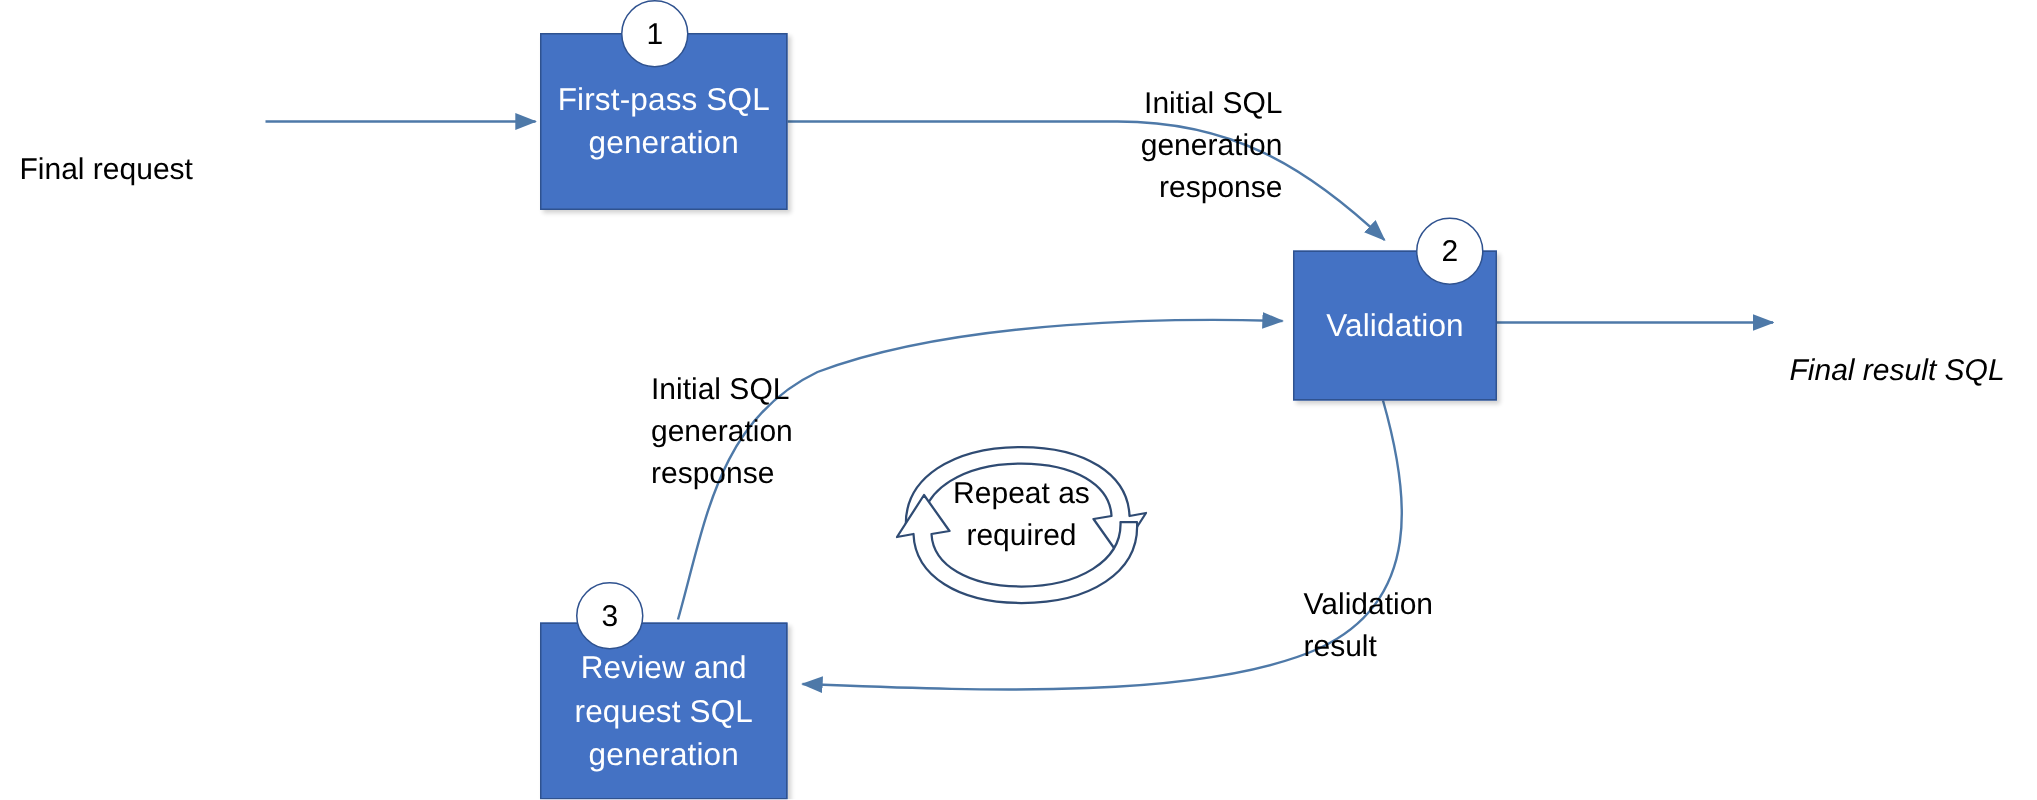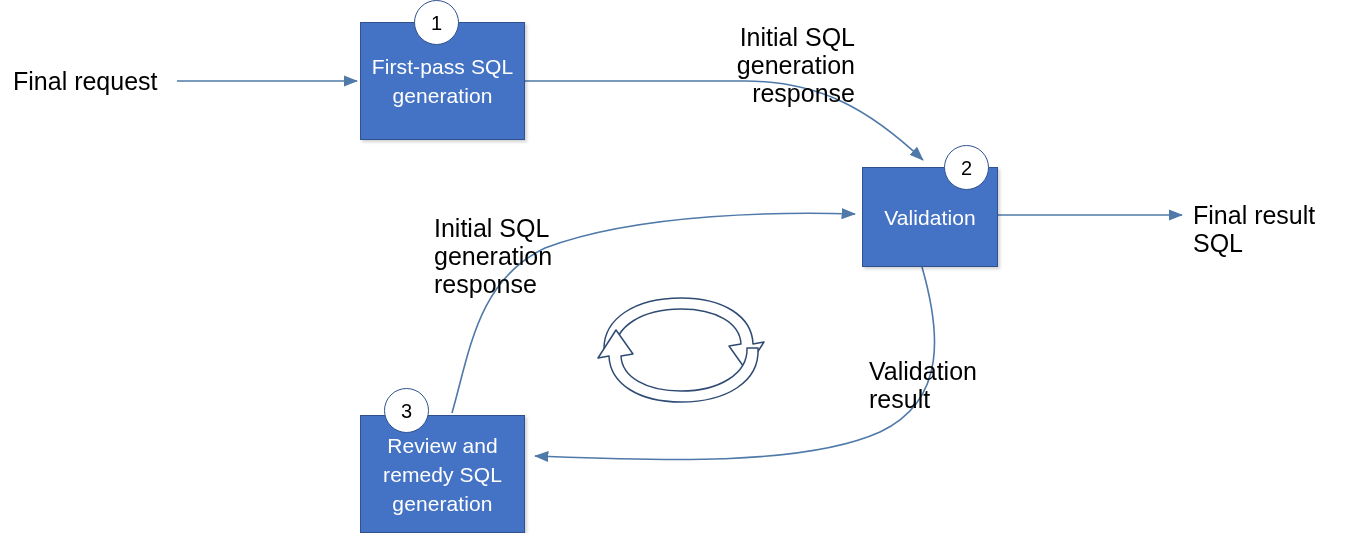--- a/index.html
+++ b/index.html
@@ -55,23 +55,24 @@
     box-sizing: border-box;
   }
   .step-badge-num {
     color: #000000;
     font-size: 20px;
     line-height: 20px;
   }
   .edge-label {
     position: absolute;
     color: #000000;
-    font-size: 25px;
+    font-size: 20px;
     line-height: 28px;
     white-space: pre-line;
+    margin-top: 32px;
   }
   .edge-label.align-right { text-align: right; }
   .edge-label.align-left  { text-align: left; }
   #repeat-cycle {
     position: absolute;
     left: 586px;
     top: 290px;
     width: 190px;
     height: 120px;
   }
@@ -119,53 +120,55 @@
              C 154 33 130 19 95 19
              C 57 19 28 36 29 62 Z" fill="#ffffff" stroke="#2f4b73" stroke-width="1.5" stroke-linejoin="round"></path>
 
     <path d="M 172 58
              C 174 92 140 112 95 112
              C 53 112 24 94 23 66
              L 12 68 L 30 40 L 47 64 L 35 66
              C 36 87 60 101 95 101
              C 133 101 162 84 161 58 Z" fill="#ffffff" stroke="#2f4b73" stroke-width="1.5" stroke-linejoin="round"></path>
   </svg>
+  <div id="repeat-cycle-label">Repeat as
+required</div>
 
   <div class="process-box" style="left:360px; top:22px; width:165px; height:118px;">
     <span class="process-box-label">First-pass SQL
 generation</span>
   </div>
   <div class="step-badge" style="left:414px; top:0px;">
     <span class="step-badge-num">1</span>
   </div>
 
   <div class="process-box" style="left:862px; top:167px; width:136px; height:100px;">
     <span class="process-box-label">Validation</span>
   </div>
   <div class="step-badge" style="left:944px; top:145px;">
     <span class="step-badge-num">2</span>
   </div>
 
   <div class="process-box" style="left:360px; top:415px; width:165px; height:118px;">
     <span class="process-box-label">Review and
-remedy SQL
+request SQL
 generation</span>
   </div>
   <div class="step-badge" style="left:384px; top:388px;">
     <span class="step-badge-num">3</span>
   </div>
 
   <div class="edge-label align-left" style="left:13px; top:67px; width:160px;">Final request</div>
 
   <div class="edge-label align-right" style="left:690px; top:23px; width:165px;">Initial SQL
 generation
 response</div>
 
   <div class="edge-label align-left" style="left:434px; top:214px; width:180px;">Initial SQL
 generation
 response</div>
 
   <div class="edge-label align-left" style="left:869px; top:357px; width:150px;">Validation
 result</div>
 
-  <div class="edge-label align-left" style="left:1193px; top:201px; width:165px;">Final result SQL</div>
+  <div class="edge-label align-left" style="left:1193px; top:201px; width:165px;font-style:italic;">Final result SQL</div>
 
 </div>
 
 </body></html>

